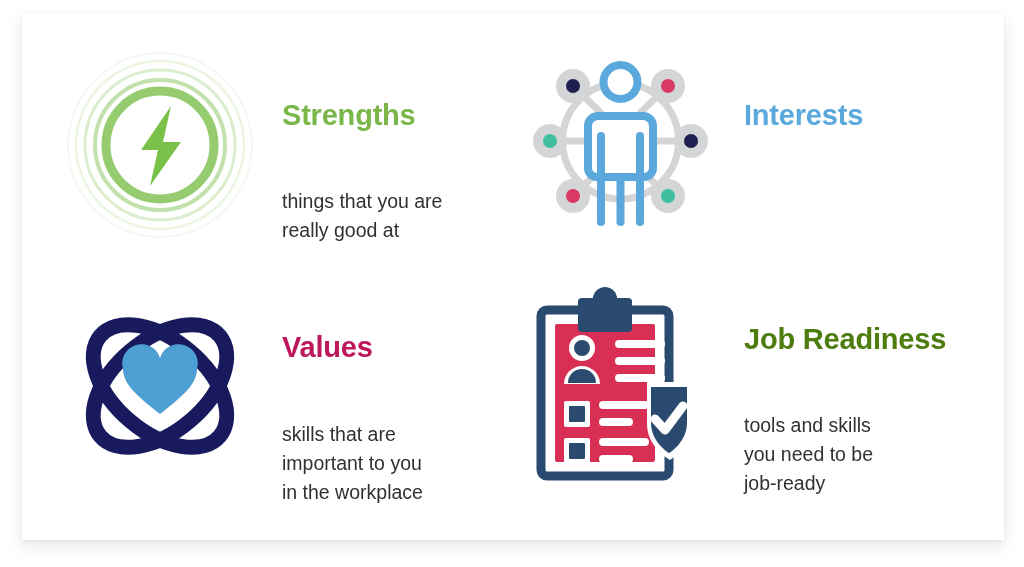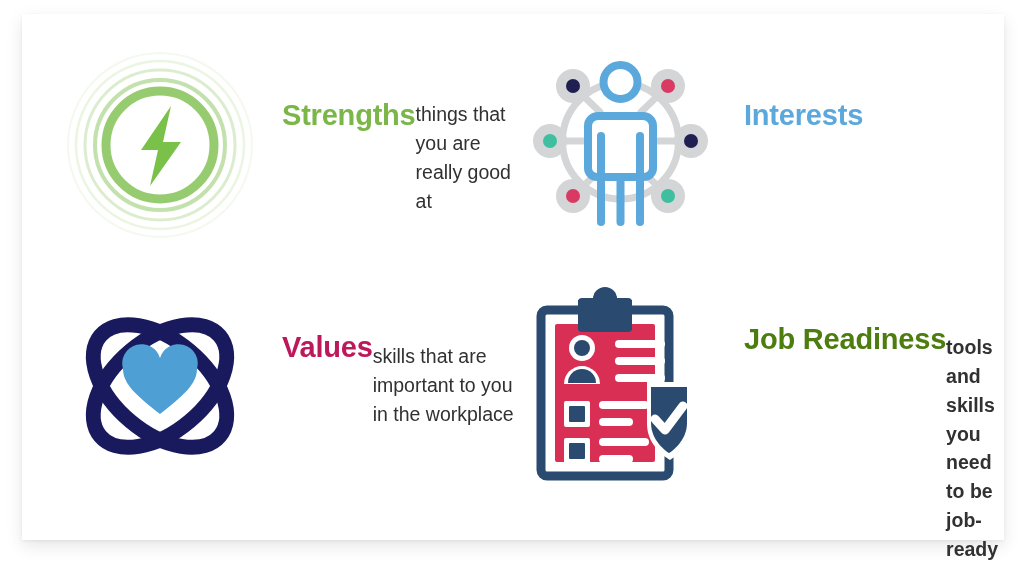--- a/index.html
+++ b/index.html
@@ -42,20 +42,22 @@
 
   .icon-wrap {
     flex: 0 0 auto;
     display: flex;
     align-items: flex-start;
     justify-content: center;
   }
   .text-wrap {
     flex: 1 1 auto;
     display: flex;
+    flex-direction: column;
+    gap: 48px;
   }
 
   .quad-title {
     font-size: 29px;
     font-weight: bold;
     line-height: 1.05;
     letter-spacing: -0.2px;
     margin: 0;
     white-space: nowrap;
   }
@@ -64,36 +66,36 @@
     line-height: 1.48;
     color: #313131;
     margin: 0;
     white-space: pre-line;
   }
 
   
   #quad-strengths .icon-wrap    { width: 200px; margin-top: 2px; }
   #quad-strengths .text-wrap    { padding-left: 22px; padding-top: 52px; }
   #quad-strengths .quad-title   { color: #7ab648; }
-  #quad-strengths .quad-desc    { }
+  #quad-strengths .quad-desc    { margin-top: 9px; }
 
   #quad-interests .icon-wrap    { width: 200px; margin-top: 6px; }
-  #quad-interests .text-wrap    { padding-left: 24px; padding-top: 52px; text-align: right; }
+  #quad-interests .text-wrap    { padding-left: 24px; padding-top: 52px; }
   #quad-interests .quad-title   { color: #5aa8dc; }
   #quad-interests .quad-desc    { margin-top: 9px; }
 
   #quad-values .icon-wrap       { width: 200px; margin-top: 22px; }
   #quad-values .text-wrap       { padding-left: 22px; padding-top: 50px; }
   #quad-values .quad-title      { color: #be185d; }
   #quad-values .quad-desc       { margin-top: 10px; }
 
   #quad-jobreadiness .icon-wrap { width: 200px; margin-top: 14px; }
   #quad-jobreadiness .text-wrap { padding-left: 24px; padding-top: 52px; }
   #quad-jobreadiness .quad-title{ color: #4d7c0f; }
-  #quad-jobreadiness .quad-desc { margin-top: 9px; font-weight: bold; }
+  #quad-jobreadiness .quad-desc { margin-top: 9px; }
 </style>
 </head>
 <body>
 
 <div id="slide-card">
   <div class="grid">
 
     <div class="quad" id="quad-strengths">
       <div class="icon-wrap">
         <svg width="190" height="190" viewBox="0 0 190 190">

